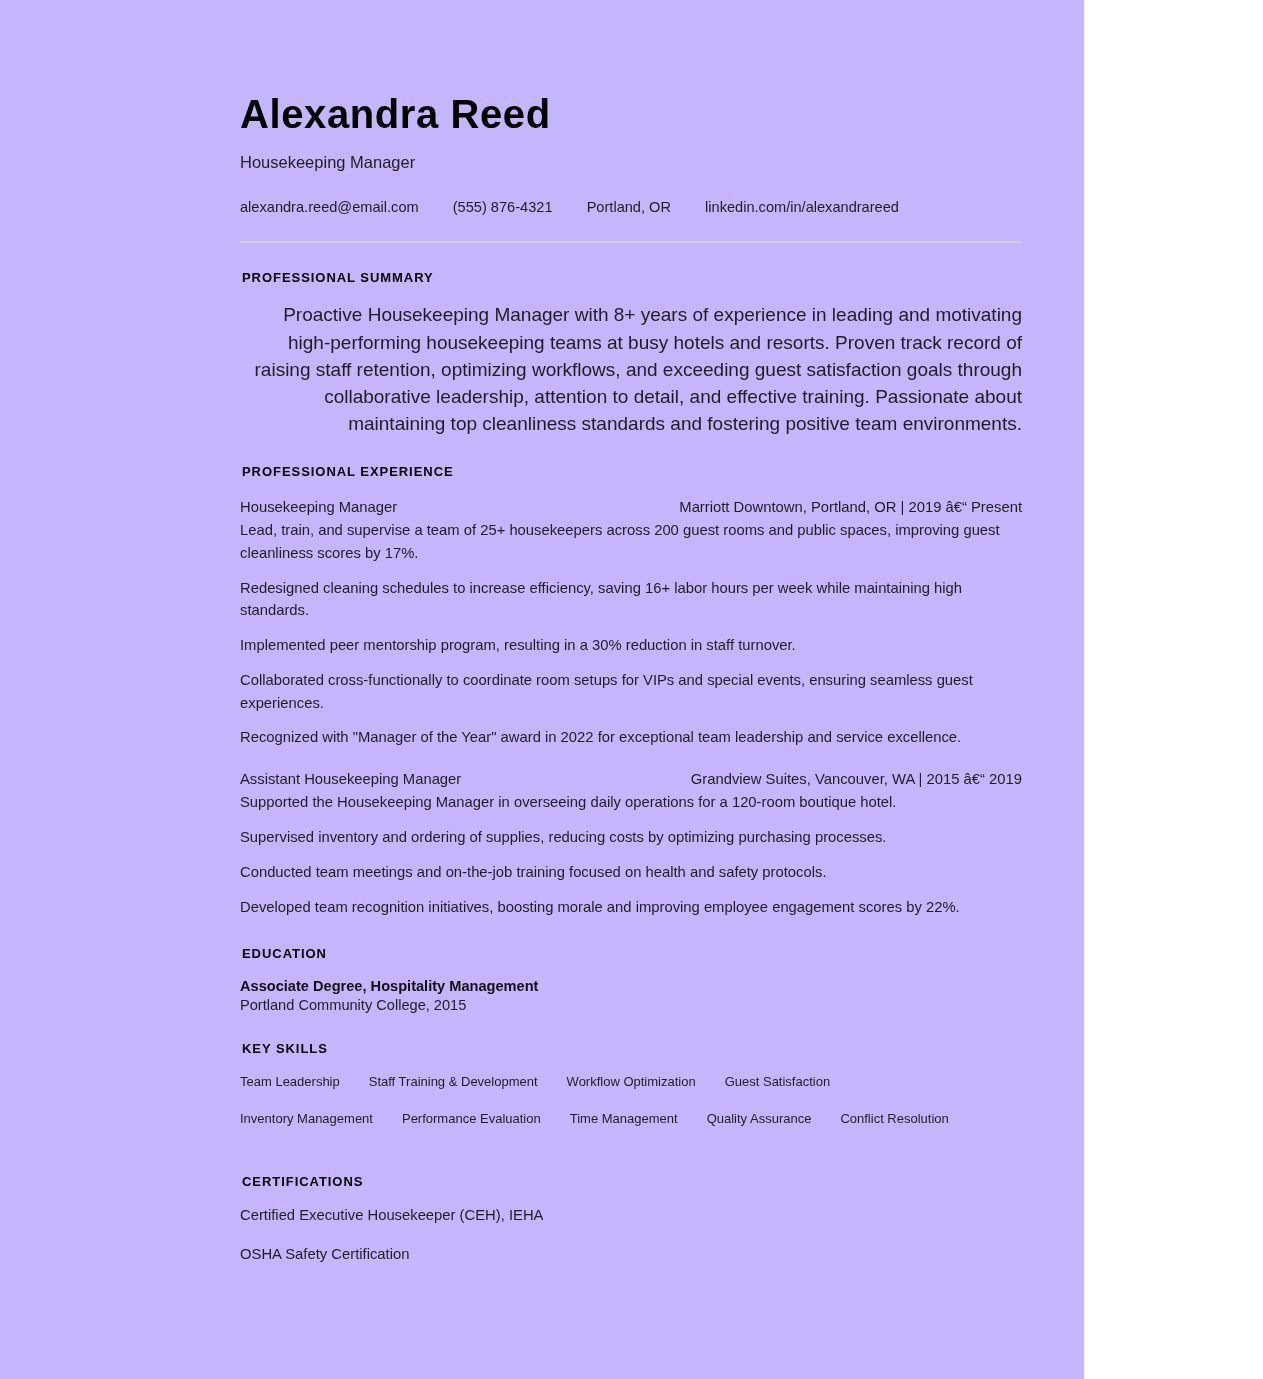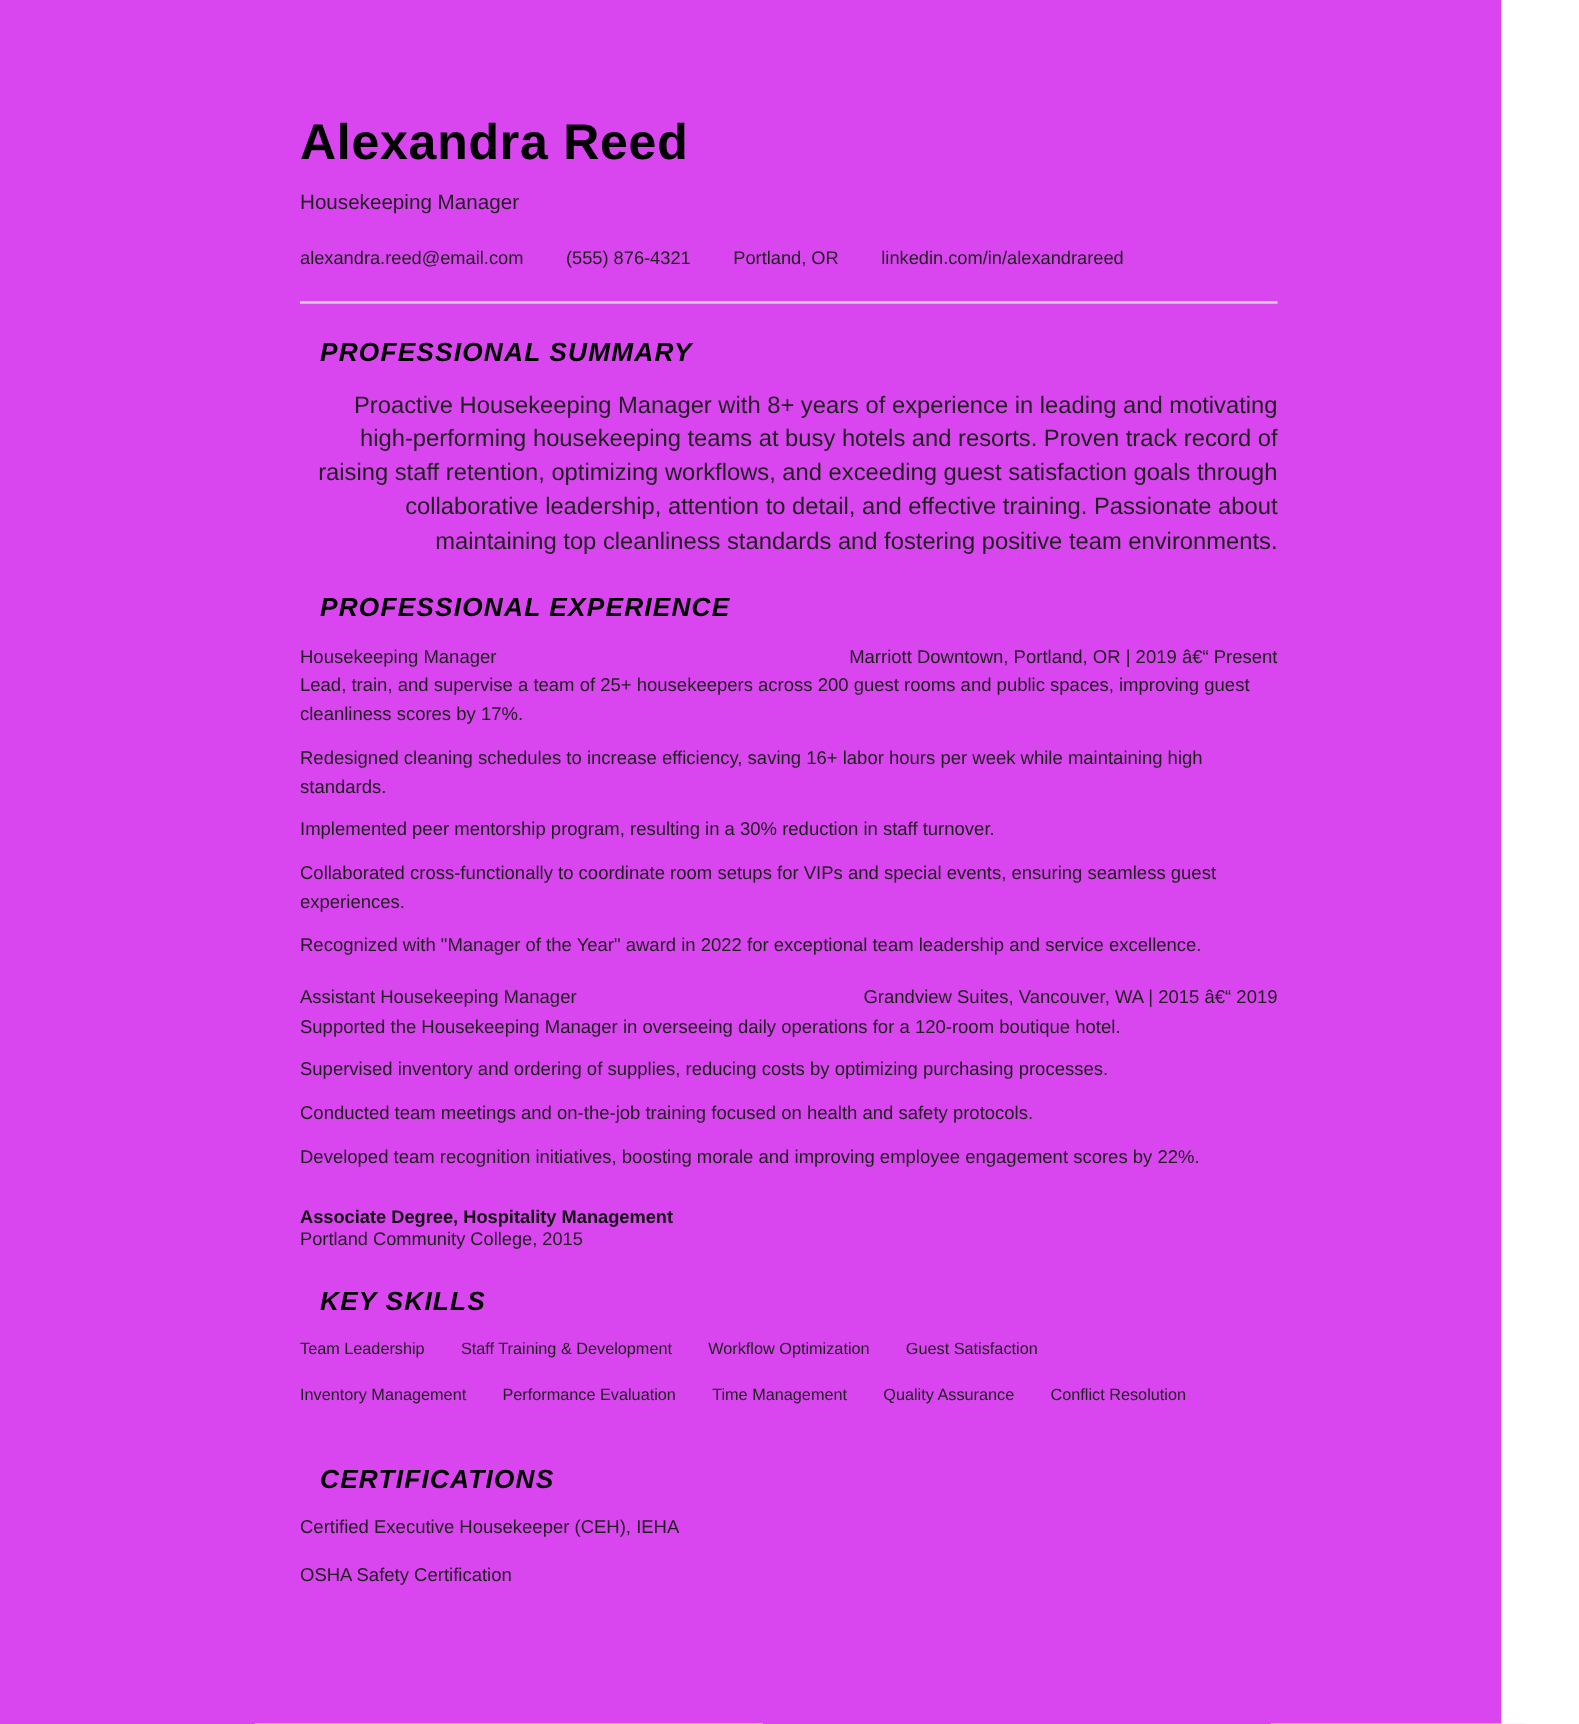--- a/index.html
+++ b/index.html
@@ -10,24 +10,24 @@
   }
   body {
     width: 1263px;
     min-height: 1379px;
     font-family: "Liberation Sans", sans-serif;
     color: #1a1a1a;
     -webkit-font-smoothing: antialiased;
   }
 
   .page {
-    width: 1201px;
+    width: 1084px;
     min-height: 1379px;
     box-sizing: border-box;
-    background: #d946ef;
+    background: #c4b5fd;
     position: relative;
   }
 
   .content {
     position: absolute;
     left: 240px;
     top: 0;
     width: 782px;
   }
 
@@ -69,28 +69,27 @@
     border-top: 2px solid #d2d2d2;
     width: 782px;
     height: 0;
   }
 
   
   .section {
     margin-top: 27px;
   }
   .section-heading {
-    font-size: 21px;
+    font-size: 13px;
     font-weight: bold;
     letter-spacing: 0.95px;
     color: #000000;
     text-transform: uppercase;
-    margin: 0 0 16px 16px;
+    margin: 0 0 16px 2px;
     line-height: 1.2;
-    font-style: italic;
   }
 
   .summary-text {
     font-size: 19px;
     line-height: 1.43;
     color: #1f1f1f;
     margin: 0;
     text-align: right;
   }
 
@@ -220,20 +219,21 @@
           <span class="job-meta">Grandview Suites, Vancouver, WA | 2015 â€“ 2019</span>
         </div>
         <p class="bullet first">Supported the Housekeeping Manager in overseeing daily operations for a 120-room boutique hotel.</p>
         <p class="bullet">Supervised inventory and ordering of supplies, reducing costs by optimizing purchasing processes.</p>
         <p class="bullet">Conducted team meetings and on-the-job training focused on health and safety protocols.</p>
         <p class="bullet">Developed team recognition initiatives, boosting morale and improving employee engagement scores by 22%.</p>
       </div>
     </section>
 
     <section class="section section-education">
+      <h2 class="section-heading">EDUCATION</h2>
       <div>
         <div class="edu-degree">Associate Degree, Hospitality Management</div>
         <div class="edu-school">Portland Community College, 2015</div>
       </div>
     </section>
 
     <section class="section section-skills">
       <h2 class="section-heading">KEY SKILLS</h2>
       <div class="skills-list">
         <span class="skill">Team Leadership</span>

